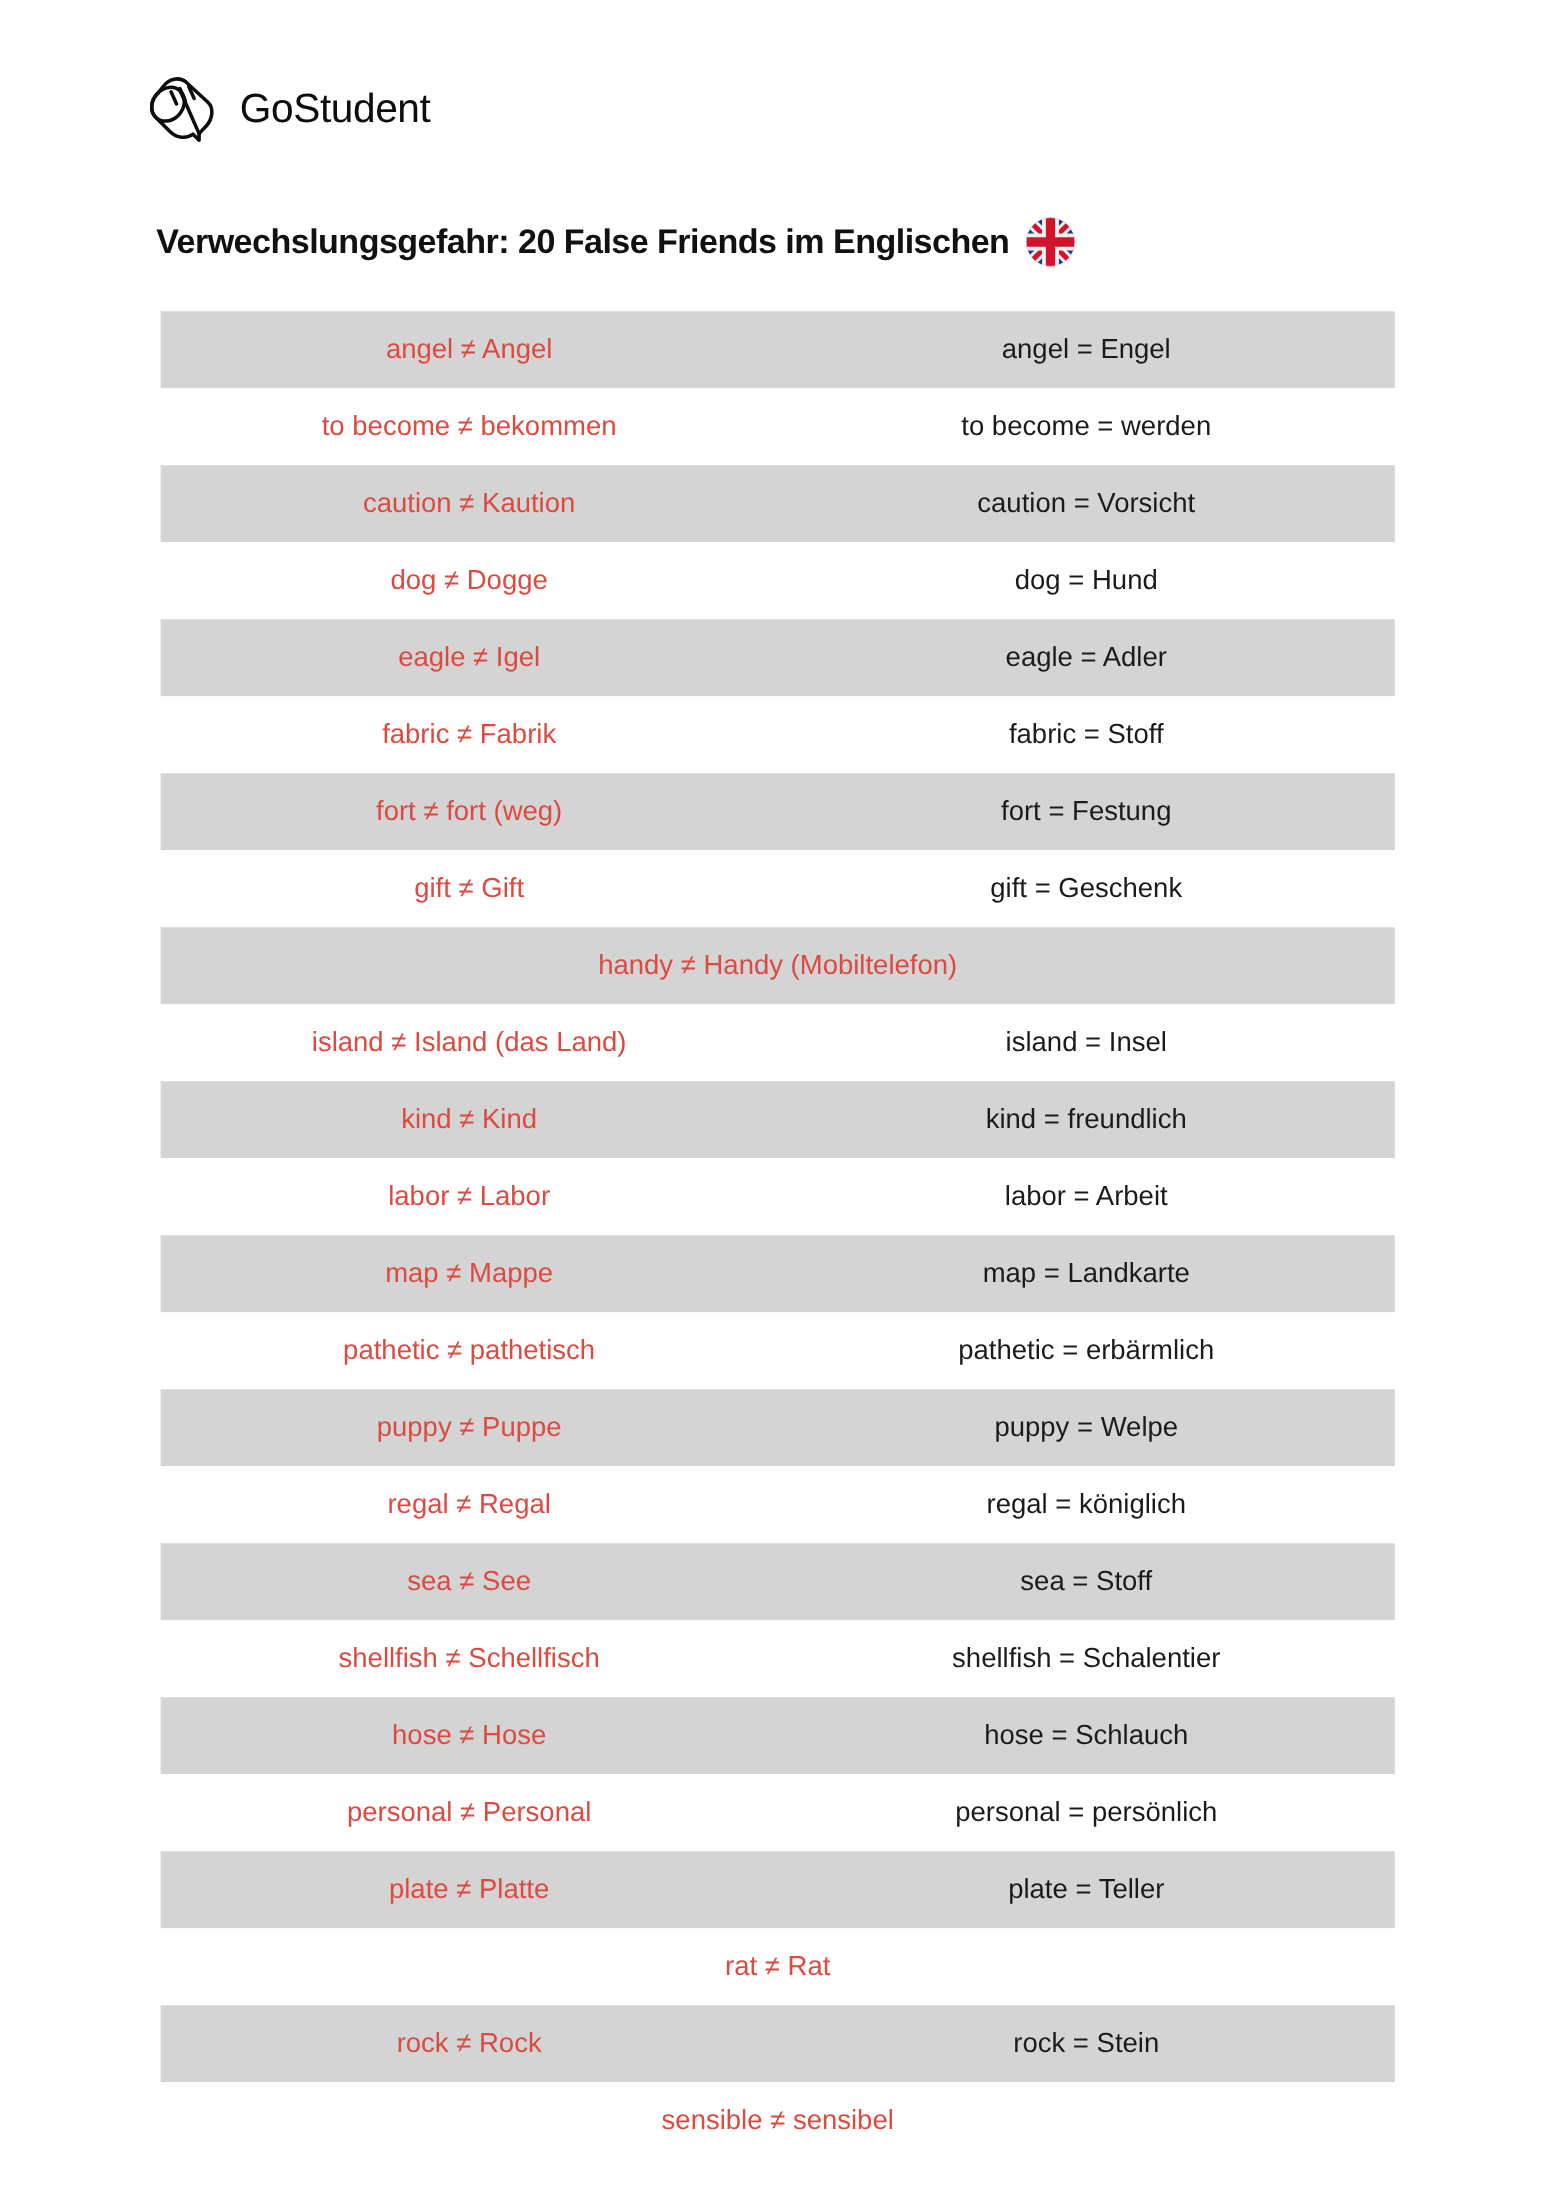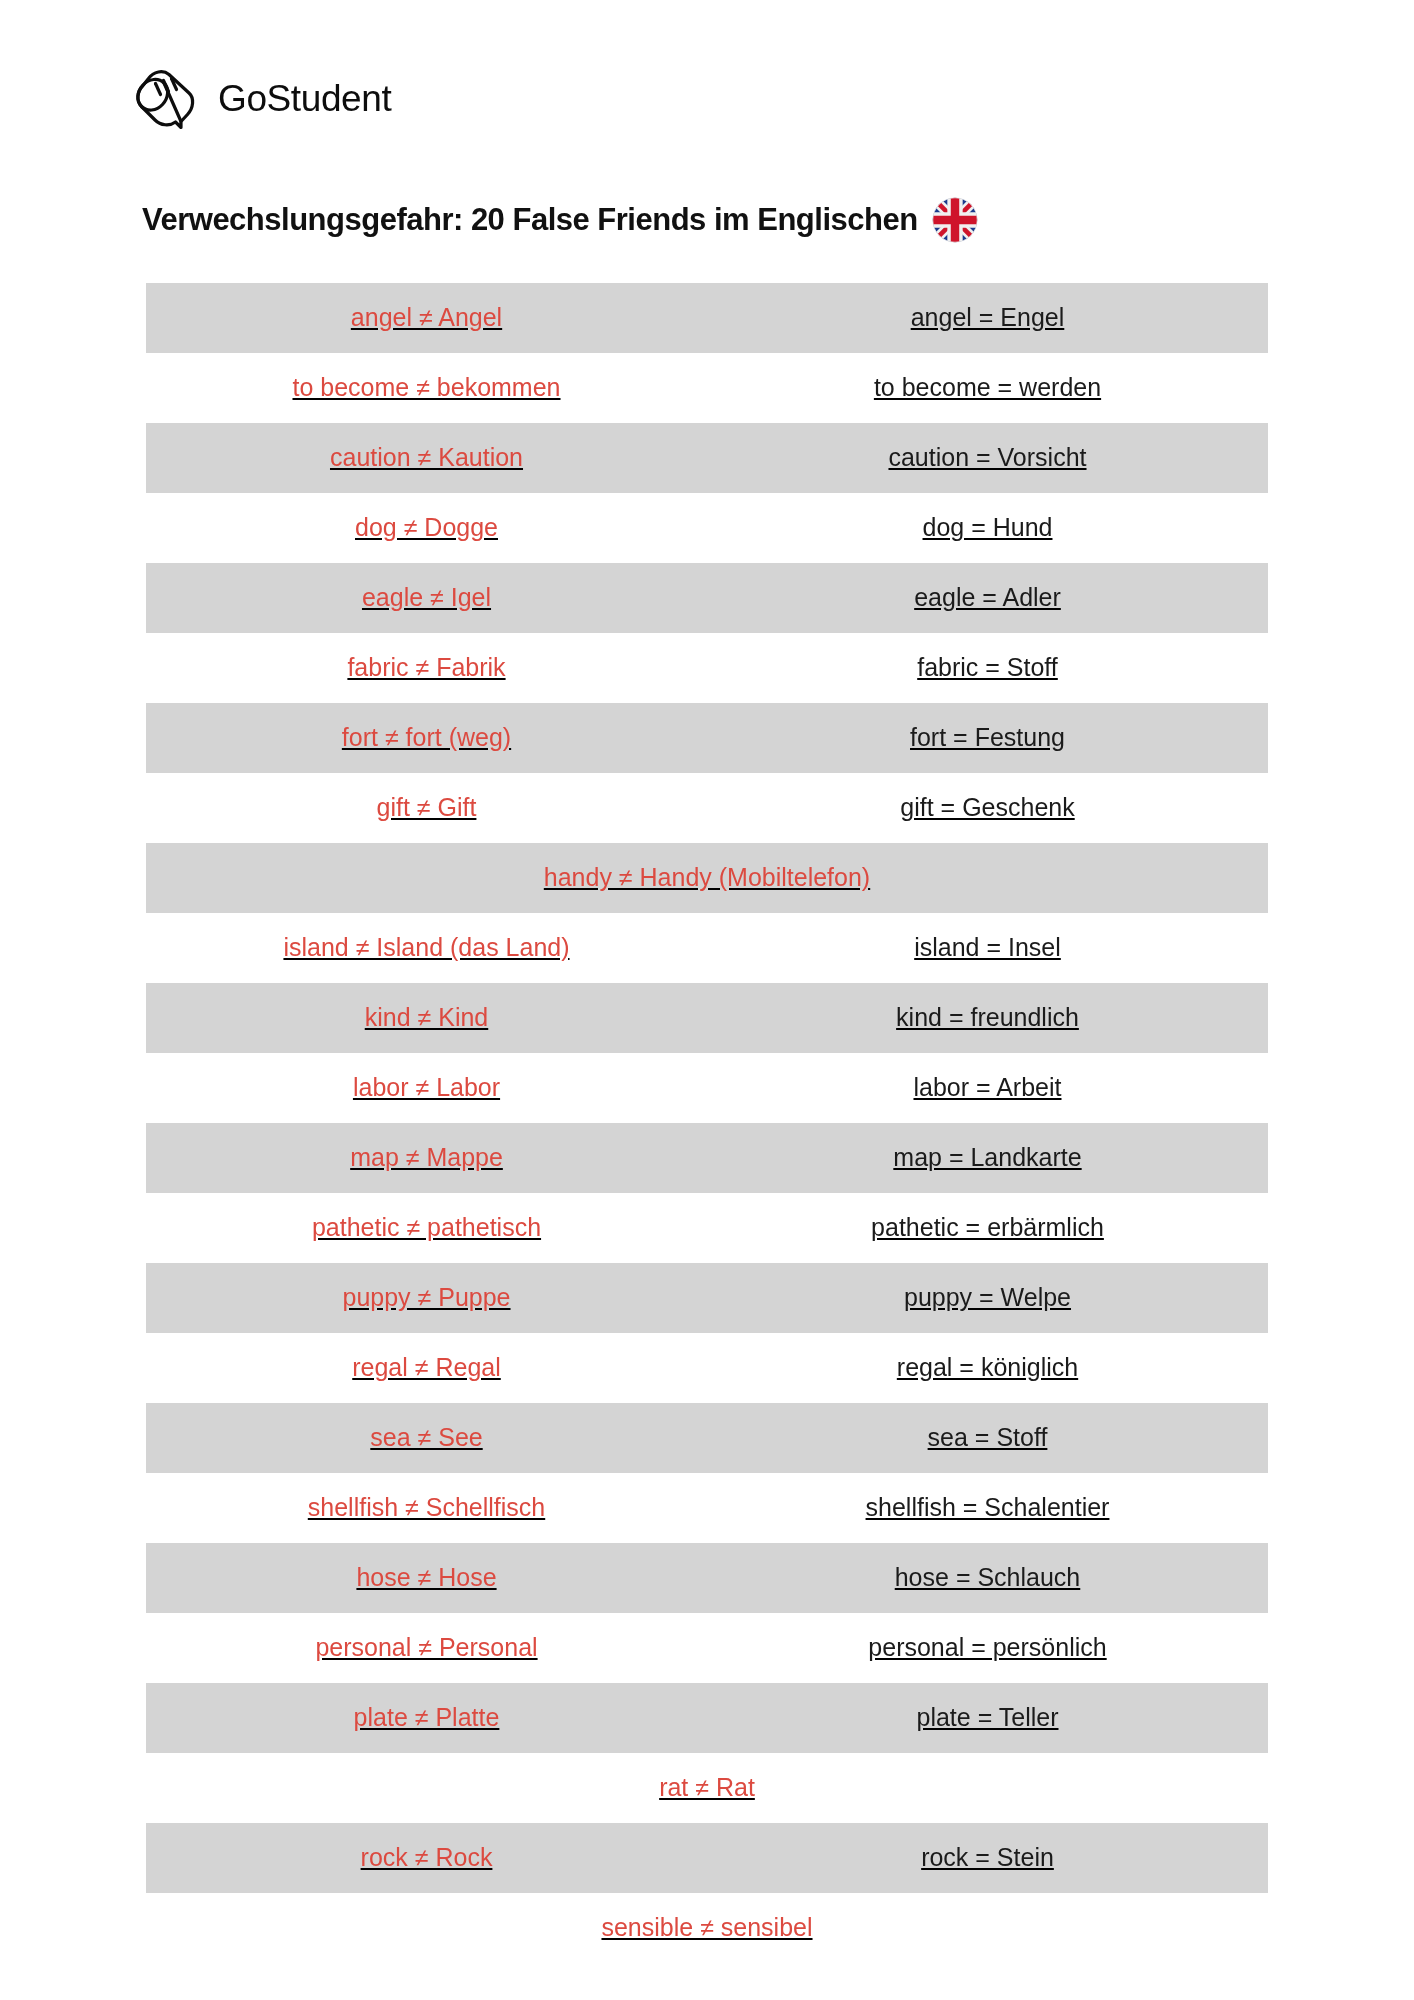--- a/index.html
+++ b/index.html
@@ -80,21 +80,20 @@
     position: absolute;
     left: 146px;
     top: 283px;
     width: 1122px;
   }
   .row {
     display: flex;
     align-items: center;
     height: 70px;
     background: #ffffff;
-    text-decoration: underline;
   }
   .row.shaded {
     background: #d4d4d4;
   }
   .cell {
     flex: 1 1 50%;
     text-align: center;
     font-size: 25px;
     line-height: 1.25;
     padding: 0 8px;

